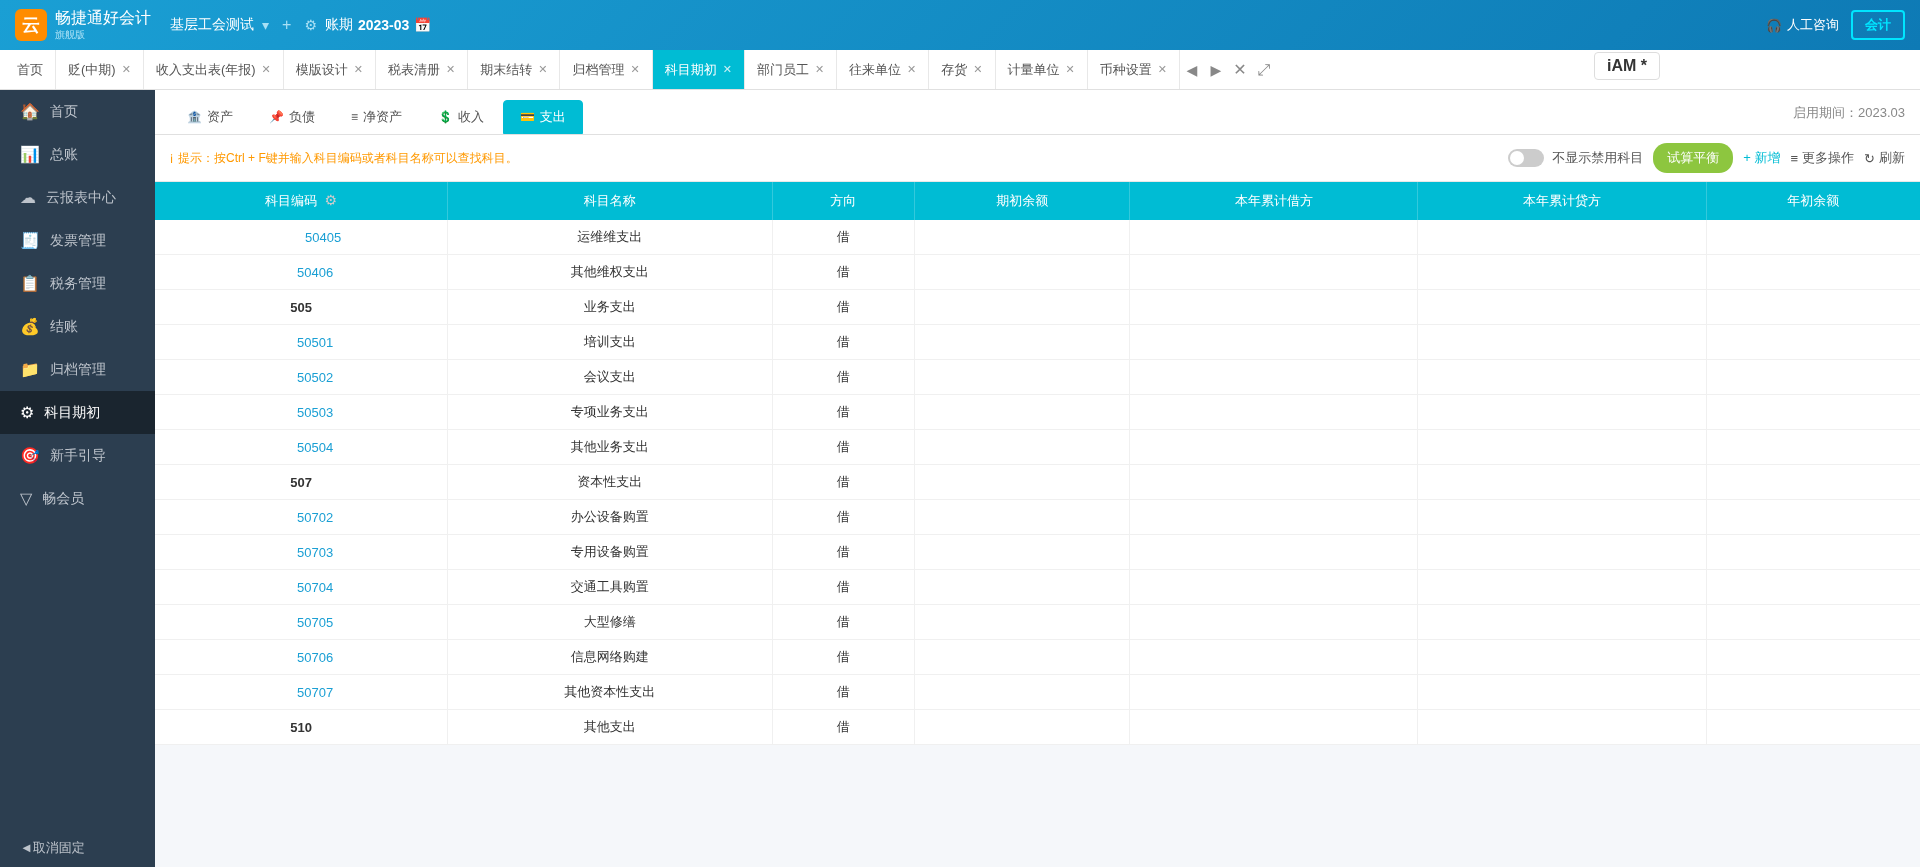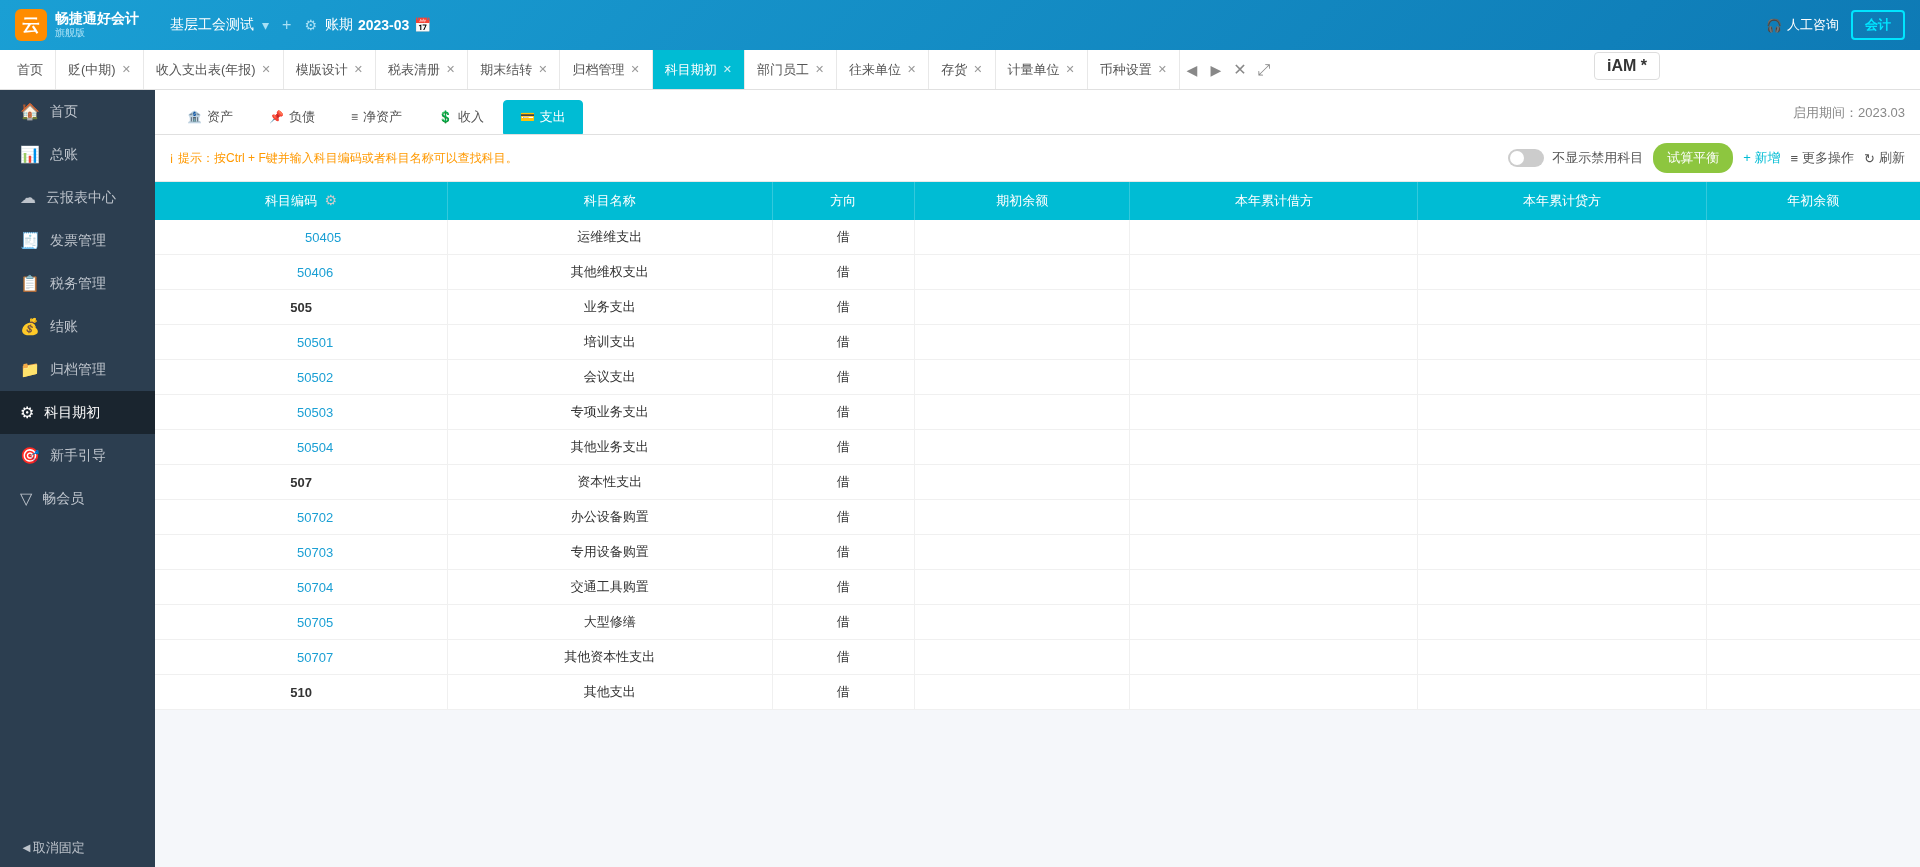--- a/index.html
+++ b/index.html
@@ -20,21 +20,21 @@
       width: 155px;
       gap: 8px;
     }
     .logo-icon {
       width: 32px; height: 32px;
       background: #ff8c00;
       border-radius: 6px;
       display: flex; align-items: center; justify-content: center;
       font-size: 18px; color: white; font-weight: bold;
     }
-    .logo-text { font-size: 14px; font-weight: bold; line-height: 1.2; text-align: right; }
+    .logo-text { font-size: 16px; font-weight: normal; line-height: 1.2; text-align: right; }
     .logo-sub { font-size: 10px; color: #a8e0f5; }
     .header-company {
       display: flex; align-items: center; gap: 8px; flex: 1;
       font-size: 14px;
     }
     .header-company-name { color: white; }
     .header-dropdown { color: #a8e0f5; cursor: pointer; }
     .header-plus { color: #a8e0f5; margin: 0 5px; cursor: pointer; font-size: 16px; }
     .header-settings { color: #a8e0f5; cursor: pointer; }
     .header-period { display: flex; align-items: center; gap: 5px; color: white; }
@@ -605,20 +605,29 @@
             <tr class="sub-row">
               <td class="code-cell" style="padding-left: 40px;">50705</td>
               <td>大型修缮</td>
               <td>借</td>
               <td></td>
               <td></td>
               <td></td>
               <td></td>
             </tr>
             <tr class="sub-row">
+              <td class="code-cell" style="padding-left: 40px;">50706</td>
+              <td>信息网络购建</td>
+              <td>借</td>
+              <td></td>
+              <td></td>
+              <td></td>
+              <td></td>
+            </tr>
+            <tr class="sub-row">
               <td class="code-cell" style="padding-left: 40px;">50707</td>
               <td>其他资本性支出</td>
               <td>借</td>
               <td></td>
               <td></td>
               <td></td>
               <td></td>
             </tr>
             <tr>
               <td class="parent-code">510</td>

